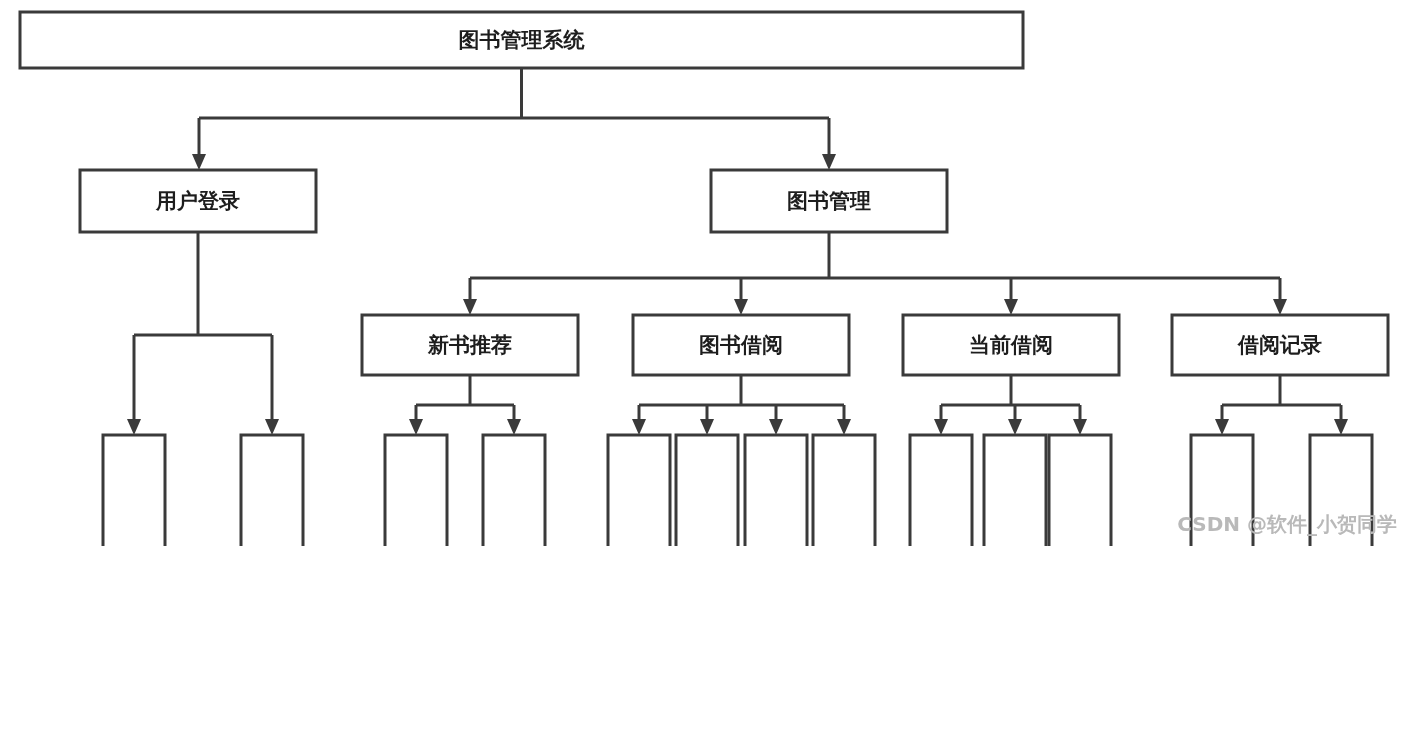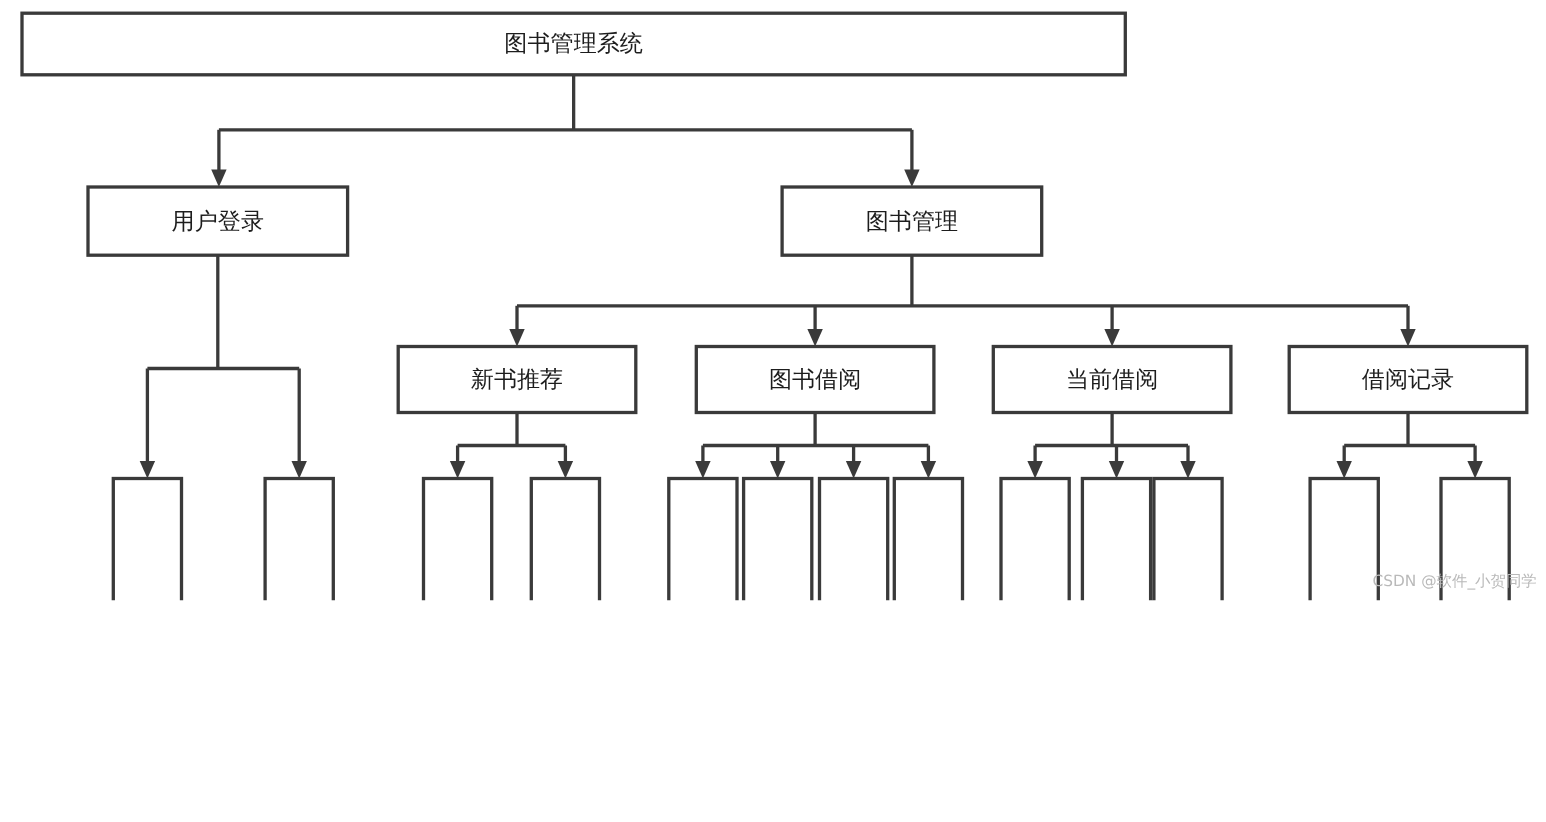--- a/index.html
+++ b/index.html
@@ -9,20 +9,21 @@
   }
   body {
     font-family: "DejaVu Sans", "Liberation Sans", sans-serif;
   }
   #diagram-root {
     position: relative;
     width: 1405px;
     height: 546px;
     background: #ffffff;
     overflow: hidden;
+    font-weight: bold;
   }
   svg#tree-svg {
     position: absolute;
     left: 0;
     top: 0;
     width: 1405px;
     height: 747px;
     display: block;
   }
   .node-box {
@@ -62,21 +63,21 @@
     line-height: 1;
     color: #1d1d1d;
     letter-spacing: 5px;
     white-space: nowrap;
   }
   .watermark {
     position: absolute;
     right: 8px;
     bottom: 8px;
     font-family: "DejaVu Sans", "Liberation Sans", sans-serif;
-    font-size: 14px;
+    font-size: 20px;
     color: #b9b9b9;
     white-space: nowrap;
     user-select: none;
   }
 </style>
 </head>
 <body>
 
 <div id="diagram-root">
 

